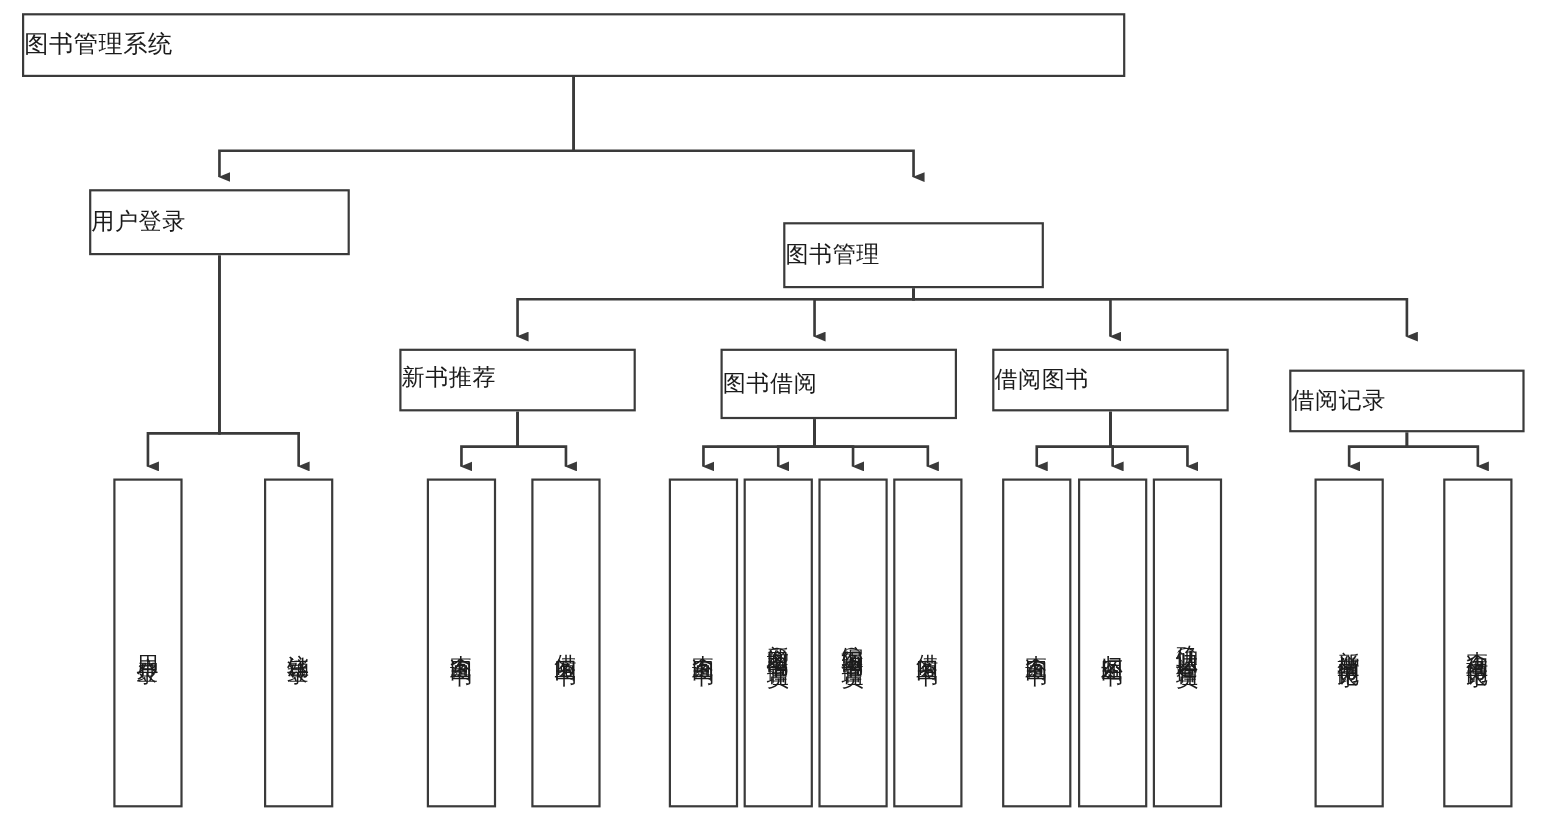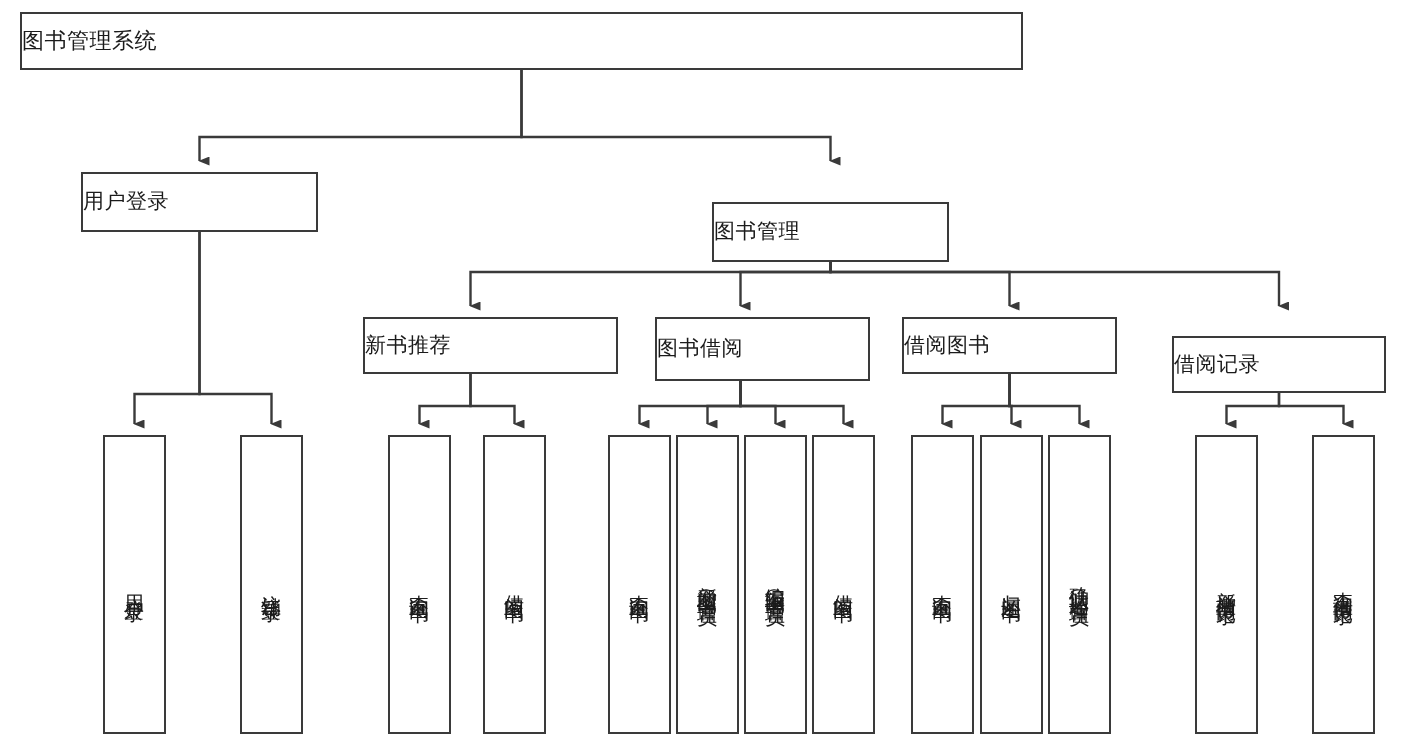--- a/index.html
+++ b/index.html
@@ -108,21 +108,21 @@
   <div id="nodes">
       <div class="node horizontal title" style="left: 20px; top: 12px; width: 1003px; height: 58px;">
         <span class="label">图书管理系统</span>
       </div>
       <div class="node horizontal" style="left: 81px; top: 172px; width: 237px; height: 60px;">
         <span class="label">用户登录</span>
       </div>
       <div class="node horizontal" style="left: 712px; top: 172px; width: 237px; height: 60px; margin-top: 30px;">
         <span class="label">图书管理</span>
       </div>
-      <div class="node horizontal" style="left: 363px; top: 317px; width: 255px; height: 57px;">
+      <div class="node horizontal" style="left: 363px; top: 317px; width: 215px; height: 57px; font-family: Liberation Mono, monospace;">
         <span class="label">新书推荐</span>
       </div>
       <div class="node horizontal" style="left: 655px; top: 317px; width: 215px; height: 64px;">
         <span class="label">图书借阅</span>
       </div>
       <div class="node horizontal" style="left: 902px; top: 317px; width: 215px; height: 57px;">
         <span class="label">借阅图书</span>
       </div>
       <div class="node horizontal" style="left: 1172px; top: 336px; width: 214px; height: 57px;">
         <span class="label">借阅记录</span>

